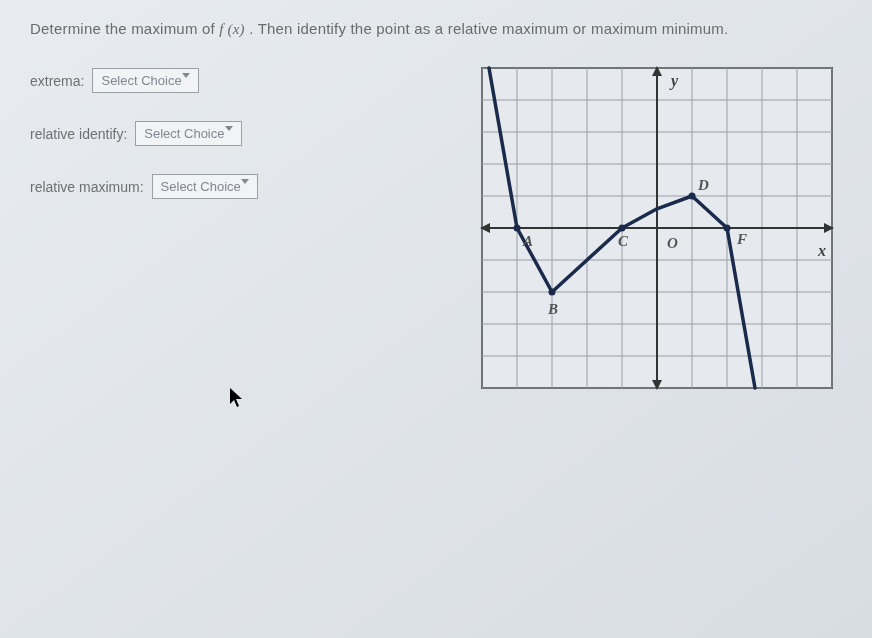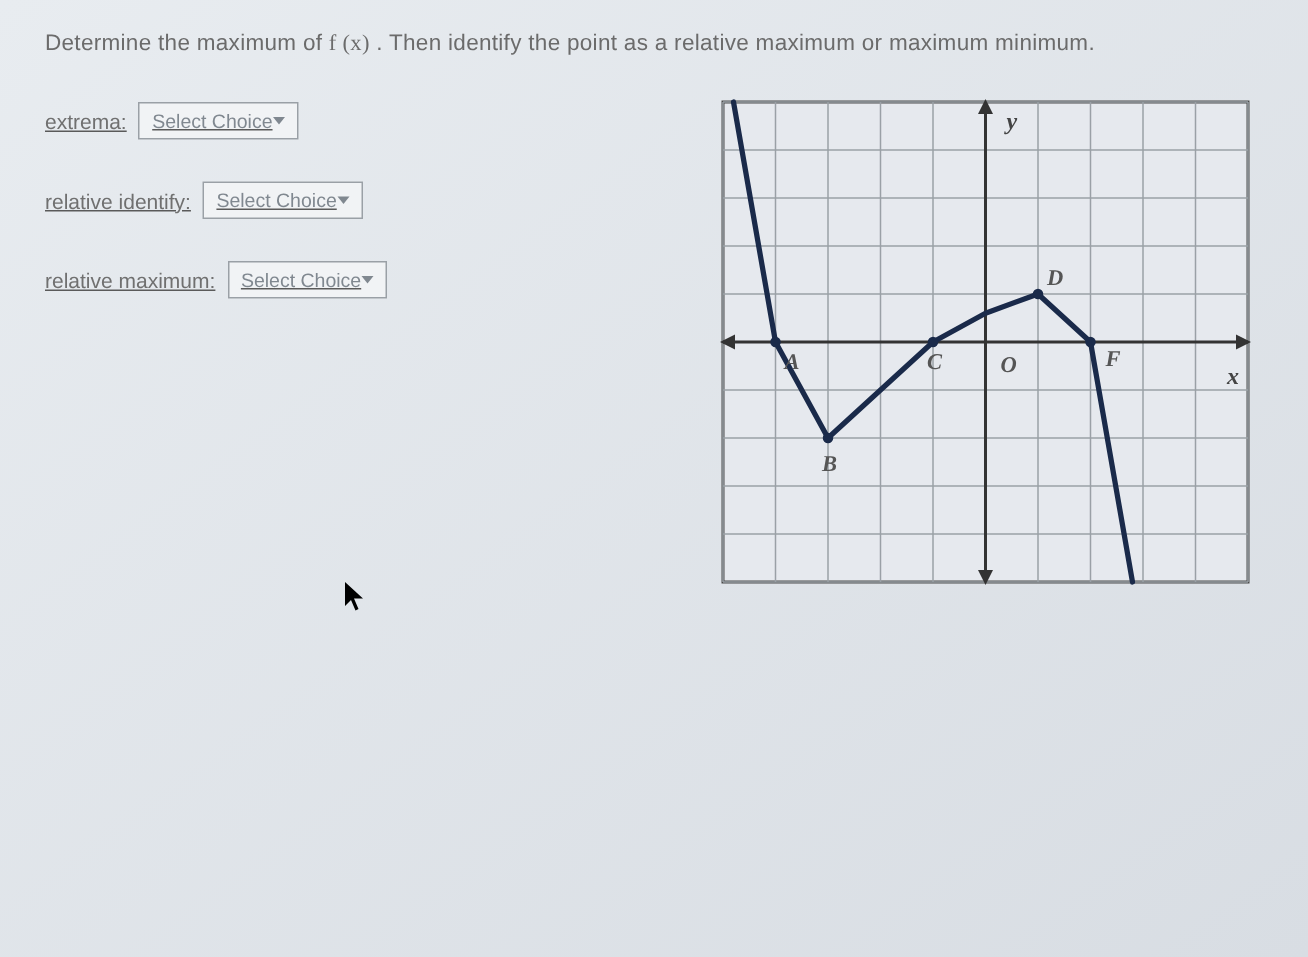--- a/index.html
+++ b/index.html
@@ -13,21 +13,21 @@
       position: relative;
       overflow: hidden;
     }
     .question-text {
       font-size: 15px;
       color: #6b6b6b;
       font-weight: 500;
       margin-bottom: 20px;
       letter-spacing: 0.2px;
     }
-    .fx { font-family: 'Times New Roman', serif; }
+    .fx { font-style: italic; font-family: 'Times New Roman', serif; }
     .content-row {
       display: flex;
       gap: 40px;
     }
     .left-col {
       flex: 1;
       position: relative;
       min-height: 400px;
     }
     .cursor {
@@ -37,40 +37,39 @@
       font-size: 18px;
       color: #222;
     }
     .chart-wrap {
       width: 370px;
       height: 340px;
       position: relative;
     }
     .answers {
       margin-top: 10px;
-      text-decoration: underline;
     }
     .answer-line {
       display: flex;
       align-items: center;
       gap: 8px;
       margin-bottom: 28px;
     }
     .answer-label {
       font-size: 14px;
       color: #707070;
     }
     .select-box {
       border: 1.5px solid #9aa0a6;
       background: #f1f3f5;
       padding: 4px 8px;
       font-size: 13px;
       color: #808890;
       display: inline-flex;
-      align-items: center;
+      align-items: flex-start;
       cursor: pointer;
     }
     .chevron {
       width: 0; height: 0;
       border-left: 4px solid transparent;
       border-right: 4px solid transparent;
       border-top: 5px solid #808890;
     }
   </style>
 </head>

